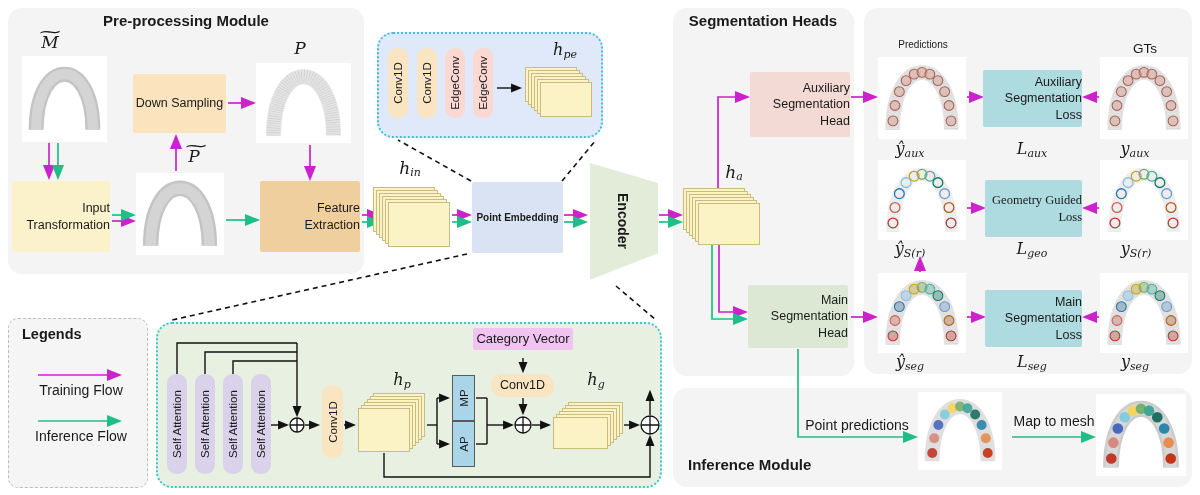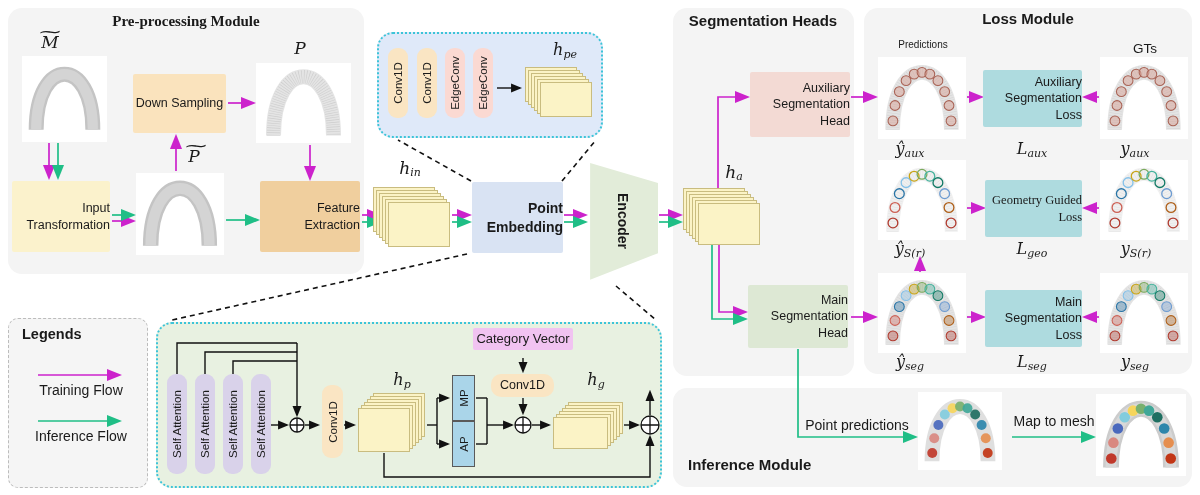--- a/index.html
+++ b/index.html
@@ -137,21 +137,21 @@
           <circle cx="523" cy="425" r="8"></circle>
           <path d="M515,425 H531 M523,417 V433" fill="none"></path>
         </g>
       <g>
           <circle cx="650" cy="425" r="9"></circle>
           <path d="M641,425 H659 M650,416 V434" fill="none"></path>
         </g>
     </g>
   </svg>
 
-  <div class="abs node t-title" style="left:66px;top:12px;width:240px;font-family:Liberation Serif, serif;">Pre-processing Module</div>
+  <div class="abs node t-title" style="left:66px;top:12px;width:240px;">Pre-processing Module</div>
 
   <div class="abs node mathlab" style="left:34px;top:34px;width:32px;">
     <span class="mbase"><span class="acc">~</span><span>M</span></span>
   </div>
   <div class="abs img" style="left:22px;top:56px;width:85px;height:86px;"><svg viewBox="-4 -7 108 96" width="100%" height="100%" preserveAspectRatio="xMidYMid meet">
         <path d="M 14 80 C 14 -14, 86 -14, 86 80" fill="none" stroke="#c4c4c4" stroke-width="19"></path>
         <path d="M 14 80 C 14 -14, 86 -14, 86 80" fill="none" stroke="#d4d4d4" stroke-width="13"></path>
       </svg></div>
 
   <div class="abs node box" style="left:133px;top:74px;width:93px;height:59px;background:#fae3bd;">
@@ -213,21 +213,21 @@
   </div>
   <div class="abs stack" style="left:373px;top:187px;width:77px;height:60px;">
       <div class="stack-layer" style="left: 0px; top: 0px; width: 62px; height: 45px; background: rgb(251, 243, 198);"></div>
       <div class="stack-layer" style="left: 3px; top: 3px; width: 62px; height: 45px; background: rgb(251, 243, 198);"></div>
       <div class="stack-layer" style="left: 6px; top: 6px; width: 62px; height: 45px; background: rgb(251, 243, 198);"></div>
       <div class="stack-layer" style="left: 9px; top: 9px; width: 62px; height: 45px; background: rgb(251, 243, 198);"></div>
       <div class="stack-layer" style="left: 12px; top: 12px; width: 62px; height: 45px; background: rgb(251, 243, 198);"></div>
       <div class="stack-layer" style="left: 15px; top: 15px; width: 62px; height: 45px; background: rgb(251, 243, 198);"></div>
     </div>
 
-  <div class="abs node box" style="left:472px;top:182px;width:91px;height:71px;background:#d9e3f3;font-weight:bold;font-size:14px;">
+  <div class="abs node box" style="left:472px;top:182px;width:91px;height:71px;background:#d9e3f3;font-weight:bold;font-size:10px;">
     <span>Point Embedding</span>
   </div>
 
   <div class="abs node" id="encoder-shape" style="left:588px;top:160px;width:70px;height:121px;z-index:2;">
     <span>Encoder</span>
   </div>
 
   <div class="abs node mathlab" style="left:712px;top:164px;width:44px;">
     <span class="mbase"><span>h</span></span>
       <sub>a</sub>
@@ -242,21 +242,20 @@
     </div>
 
   <div class="abs node t-title" style="left:683px;top:12px;width:160px;">Segmentation Heads</div>
   <div class="abs node box" style="left:750px;top:72px;width:100px;height:65px;background:#f3dad4;">
     <span>Auxiliary Segmentation Head</span>
   </div>
   <div class="abs node box" style="left:748px;top:285px;width:100px;height:63px;background:#dde8d4;">
     <span>Main Segmentation Head</span>
   </div>
 
-  <div class="abs node t-title" style="left:948px;top:10px;width:160px;">Loss Module</div>
   <div class="abs node small-note" style="left:882px;top:39px;width:82px;text-align:center;font-size:10px;">Predictions</div>
   <div class="abs node small-note" style="left:1120px;top:41px;width:50px;text-align:center;font-size:13.5px;">GTs</div>
 
   <div class="abs img" style="left:878px;top:57px;width:88px;height:82px;"><svg viewBox="-4 -7 108 96" width="100%" height="100%" preserveAspectRatio="xMidYMid meet">
         <path d="M 14 80 C 14 -14, 86 -14, 86 80" fill="none" stroke="#e4e4e4" stroke-width="18"></path>
         <path d="M 14 80 C 14 -14, 86 -14, 86 80" fill="none" stroke="#d3d3d3" stroke-width="16" stroke-dasharray="0.7 2.1"></path>
         <circle cx="14.336383999999999" cy="69.17120000000001" r="6" fill="#d9a89c" fill-opacity="0.55" stroke="#a96355" stroke-width="1.3"></circle>
         <circle cx="16.861568" cy="50.2208" r="6" fill="#d9a89c" fill-opacity="0.55" stroke="#a96355" stroke-width="1.3"></circle>
         <circle cx="22.192016" cy="33.21620000000001" r="6" fill="#d9a89c" fill-opacity="0.55" stroke="#a96355" stroke-width="1.3"></circle>
         <circle cx="30.467695999999997" cy="19.680199999999996" r="6" fill="#d9a89c" fill-opacity="0.55" stroke="#a96355" stroke-width="1.3"></circle>

